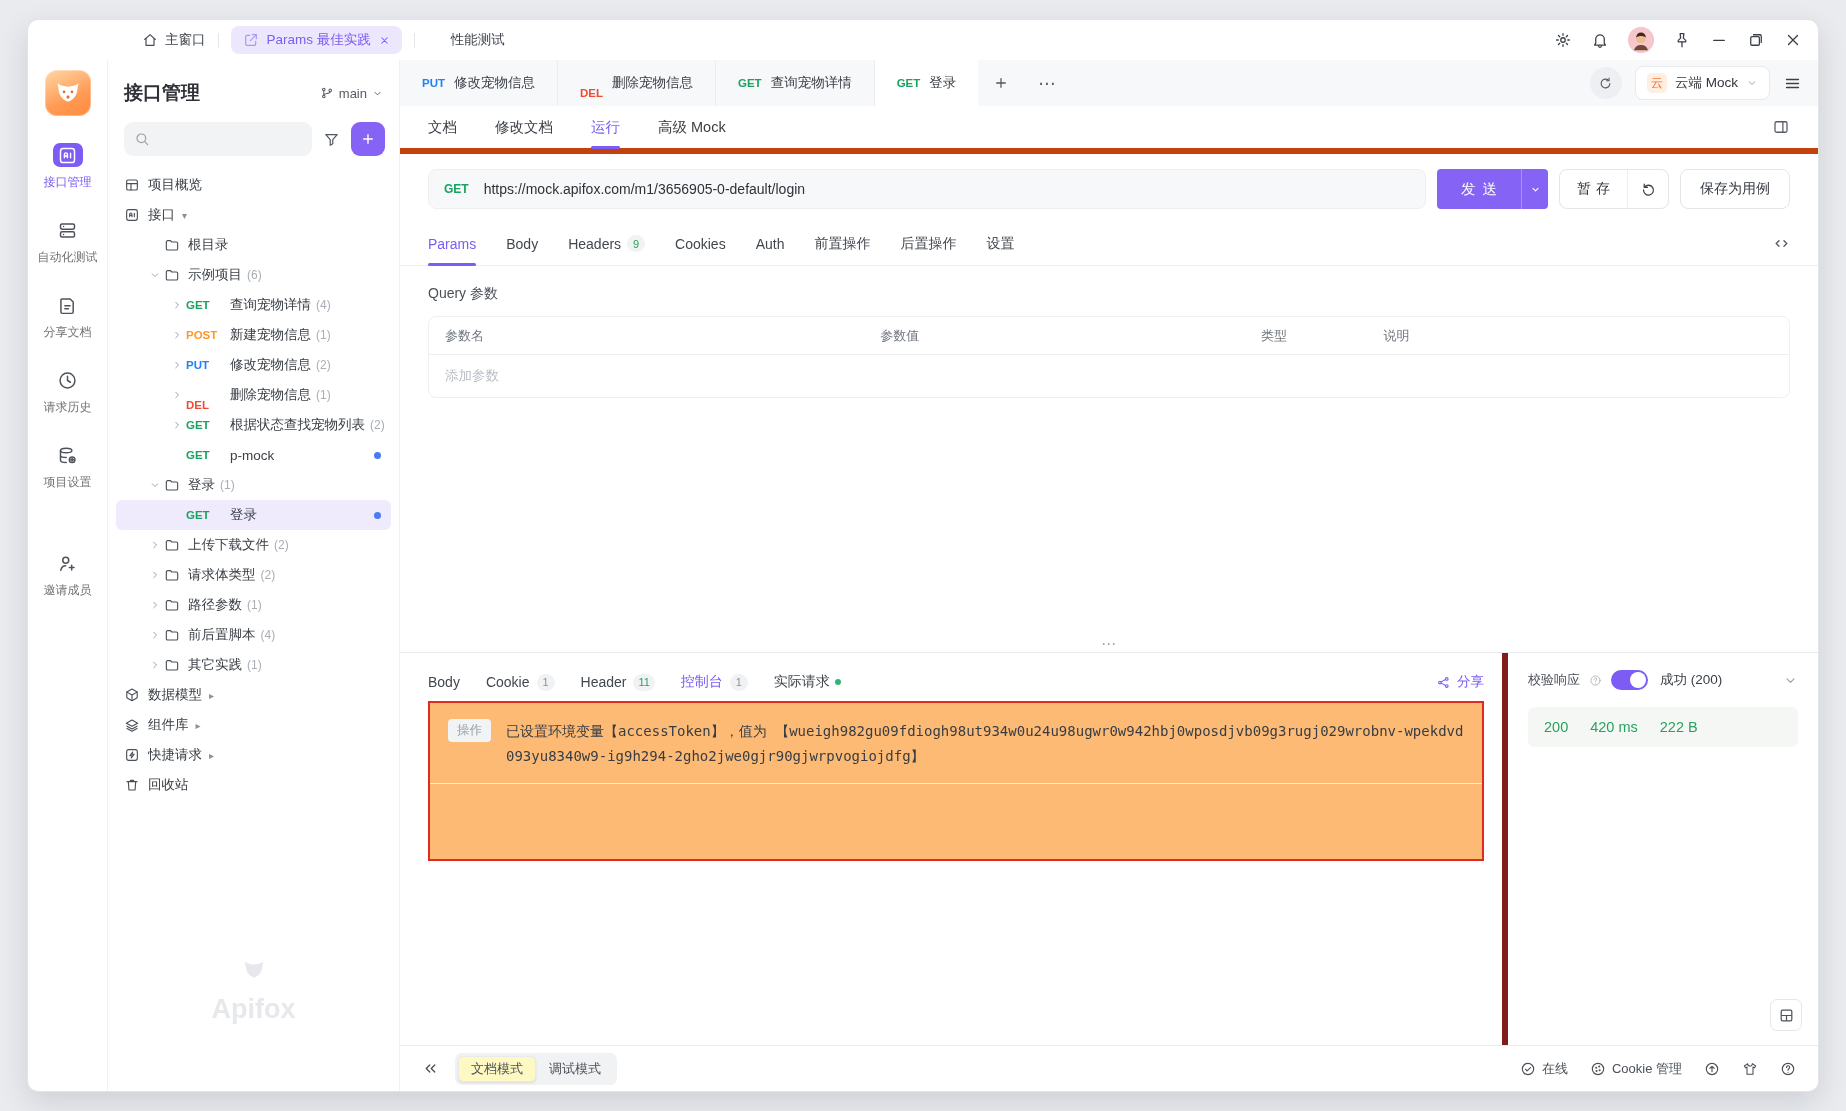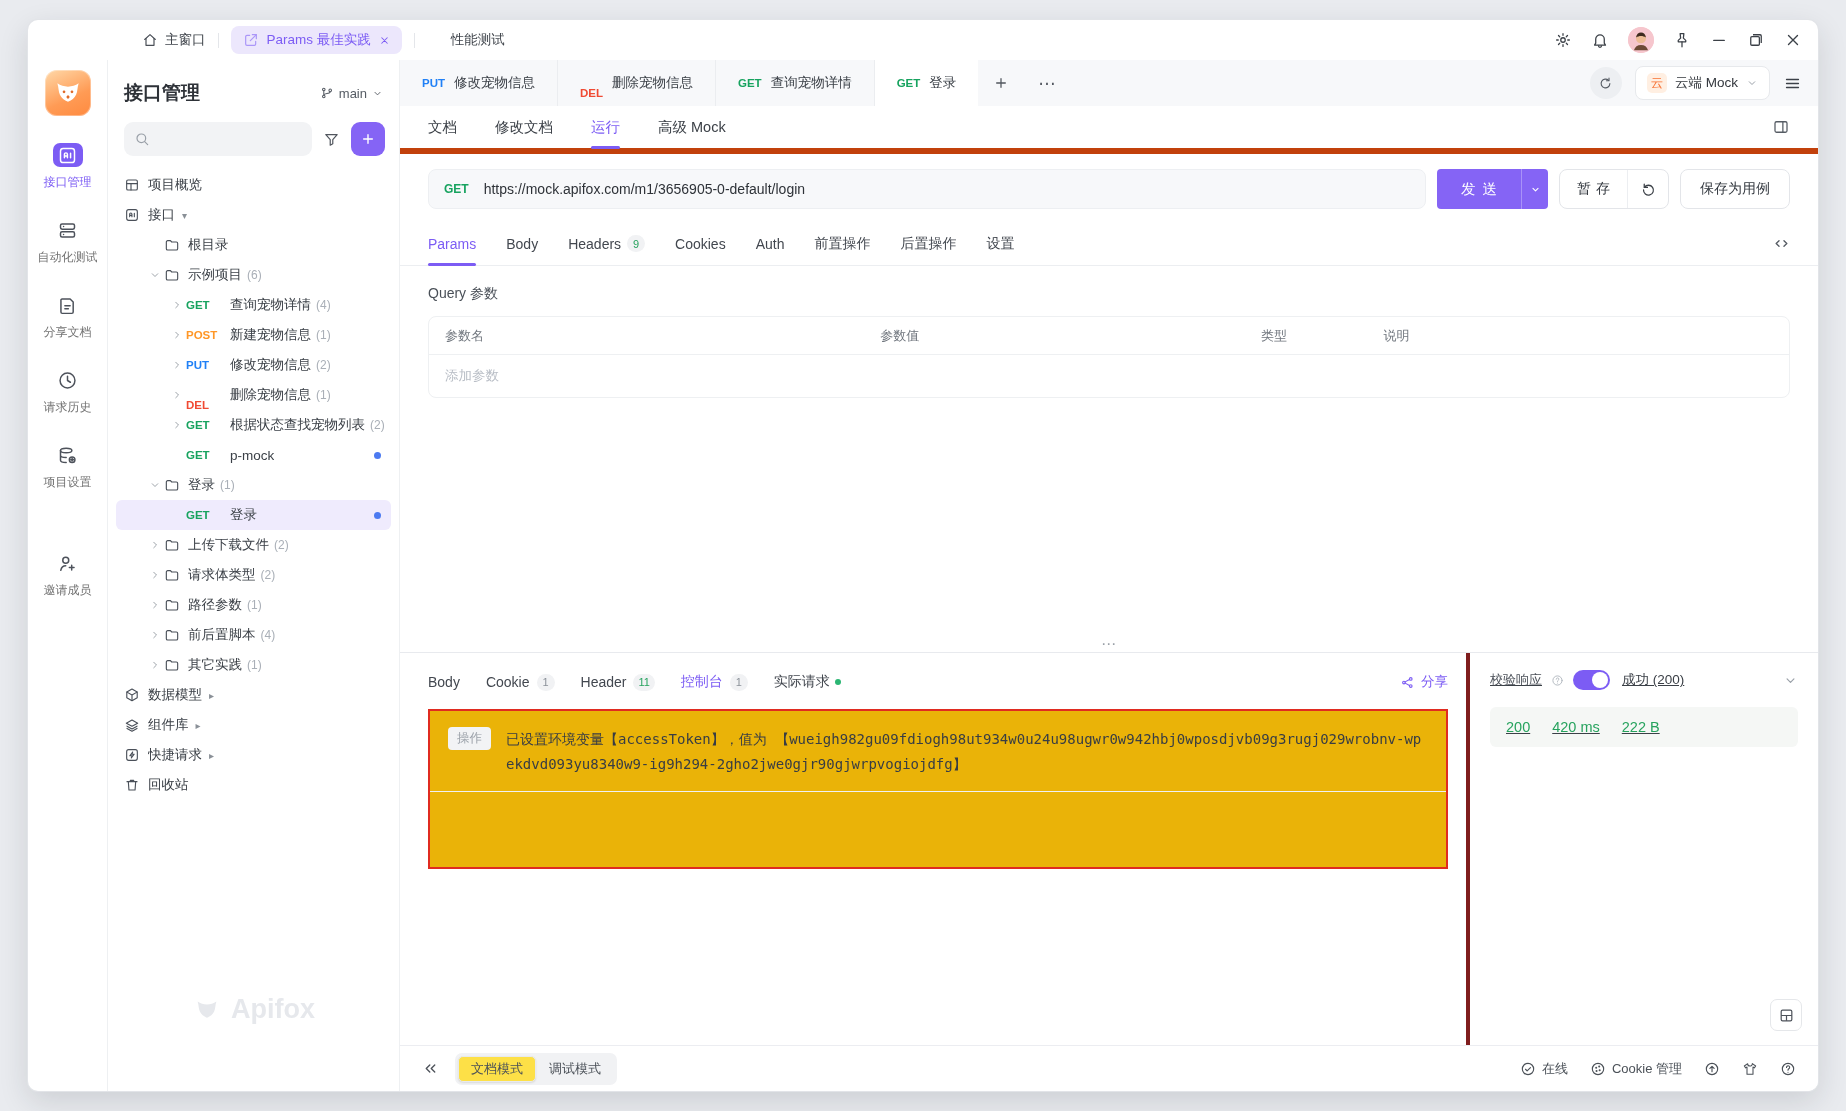--- a/index.html
+++ b/index.html
@@ -70,21 +70,21 @@
   .row .chev svg{width:12px;height:12px;}
   .row .ficon{flex:none;color:#4a5059;margin-right:8px;display:flex;}
   .row .ficon svg{width:16px;height:16px;}
   .row .meth{flex:none;width:44px;font-weight:700;font-size:11.5px;}
   .row .lbl{white-space:nowrap;overflow:hidden;text-overflow:ellipsis;}
   .row .cnt{color:#a9afb7;font-size:12px;margin-left:5px;}
   .row .sec-caret{color:#8a9097;font-size:10px;margin-left:7px;}
   .row.sel{background:#efebfd;}
   .row .dot{position:absolute;right:10px;top:12px;width:7px;height:7px;border-radius:50%;background:#4c7af1;}
   .m-GET{color:#17a35f;}.m-POST{color:#ff9727;}.m-PUT{color:#2080f6;}.m-DEL{color:#f04a33;margin-top:20px;}
-  .watermark{position:absolute;left:0;right:0;bottom:66px;display:flex;align-items:center;justify-content:center;gap:9px;color:#e6e8ec;font-size:27px;font-weight:700;pointer-events:none;}
+  .watermark{position:absolute;left:0;right:0;bottom:66px;display:flex;align-items:center;justify-content:center;gap:9px;color:#e6e8ec;font-size:27px;font-weight:700;pointer-events:none;flex-direction:column;}
   .watermark svg{width:30px;height:30px;}
 
   
   .main{flex:1;display:flex;flex-direction:column;min-width:0;background:#fff;}
 
   .doc-tabs{flex:none;height:46px;background:#f7f8fa;display:flex;align-items:stretch;}
   .doc-tab{display:flex;align-items:center;gap:9px;padding:0 22px;font-size:13.5px;color:#3c4148;border-right:1px solid #ebedf0;white-space:nowrap;}
   .doc-tab .meth{font-size:11.5px;font-weight:700;}
   .doc-tab.active{background:#fff;border-right:none;}
   .icon-tab{width:46px;display:flex;align-items:center;justify-content:center;color:#51565e;}
@@ -142,45 +142,45 @@
   .splitter .dots{position:absolute;left:50%;transform:translateX(-50%);top:0;color:#9aa0a8;font-size:15px;letter-spacing:1px;line-height:14px;}
 
   .resp-area{flex:none;height:392px;display:flex;min-height:0;}
   .console-pane{flex:1;min-width:0;display:flex;flex-direction:column;padding:10px 18px 0 28px;}
   .resp-tabs{flex:none;height:38px;display:flex;align-items:center;gap:26px;}
   .resp-tab{font-size:14px;color:#42474f;display:flex;align-items:center;gap:7px;position:relative;white-space:nowrap;}
   .resp-tab.active{color:#7c5cf4;}
   .resp-tab .gdot{width:6px;height:6px;border-radius:50%;background:#2bb673;align-self:flex-start;margin:6px 0 0 -2px;}
   .share-link{margin-left:auto;display:flex;align-items:center;gap:6px;color:#7c5cf4;font-size:13.5px;}
   .share-link svg{width:15px;height:15px;}
-  .console-box{flex:none;margin-top:8px;height:160px;border:2px solid #e02b20;background:#eab308;}
+  .console-box{flex:none;height:160px;border:2px solid #e02b20;background:#fdba74;}
   .console-entry{display:flex;gap:15px;padding:16px 18px 14px;border-bottom:1px solid #f0f1f4;}
   .op-badge{flex:none;background:#f2f3f5;color:#9aa0a8;font-size:12.5px;border-radius:4px;padding:3px 9px;height:fit-content;}
   .console-msg{font-family:"DejaVu Sans Mono","Liberation Mono",monospace;font-size:14px;color:#383d44;line-height:1.8;word-break:break-all;}
 
-  .right-pane{flex:none;width:352px;border-left:4px solid #7f1d1d;padding:17px 20px;position:relative;text-decoration:underline;}
+  .right-pane{flex:none;width:316px;border-left:6px solid #7f1d1d;padding:17px 20px;position:relative;}
   .validate-row{display:flex;align-items:center;gap:9px;}
   .validate-label{font-size:13px;color:#4d525a;}
   .help-ic{color:#b3b9c0;}
   .help-ic svg{width:13px;height:13px;}
   .toggle{width:37px;height:20px;border-radius:10px;background:#7c5cf4;position:relative;flex:none;}
   .toggle .knob{position:absolute;top:2px;right:2px;width:16px;height:16px;border-radius:50%;background:#fff;}
   .validate-result{font-size:13.5px;color:#3a3f46;margin-left:3px;}
   .validate-chev{margin-left:auto;color:#9aa0a8;}
   .validate-chev svg{width:15px;height:15px;}
   .status-pill{margin-top:17px;background:#f5f7f5;border-radius:6px;padding:12px 16px;display:flex;gap:22px;font-size:14.5px;color:#27a35e;}
   .layout-btn{position:absolute;right:16px;bottom:14px;width:32px;height:32px;border:1px solid #e5e7ea;border-radius:7px;display:flex;align-items:center;justify-content:center;color:#4d525a;}
   .layout-btn svg{width:17px;height:17px;}
 
   .bottom-bar{flex:none;height:46px;border-top:1px solid #ecedf1;display:flex;align-items:center;gap:16px;padding:0 22px;}
   .collapse-btn{color:#4d525a;}
   .collapse-btn svg{width:17px;height:17px;}
   .mode-group{background:#f1f2f4;border-radius:7px;padding:3px;display:flex;}
   .mode{font-size:13px;color:#4b5158;padding:4px 13px;border-radius:5px;white-space:nowrap;}
-  .mode.active{background:#fde047;box-shadow:0 1px 2px rgba(0,0,0,.10);border:1px solid #e8eaed;padding:3px 12px;font-family:Liberation Mono, monospace;}
+  .mode.active{background:#fef9c3;box-shadow:0 1px 2px rgba(0,0,0,.10);border:1px solid #e8eaed;padding:3px 12px;font-family:Liberation Mono, monospace;}
   .bb-right{margin-left:auto;display:flex;align-items:center;gap:22px;color:#4b5158;font-size:13px;}
   .bb-item{display:flex;align-items:center;gap:6px;}
   .bb-item svg{width:16px;height:16px;}
 </style>
 </head>
 <body>
 
 <div class="window" data-interactable="false">
 
   <div class="titlebar" data-interactable="false">

